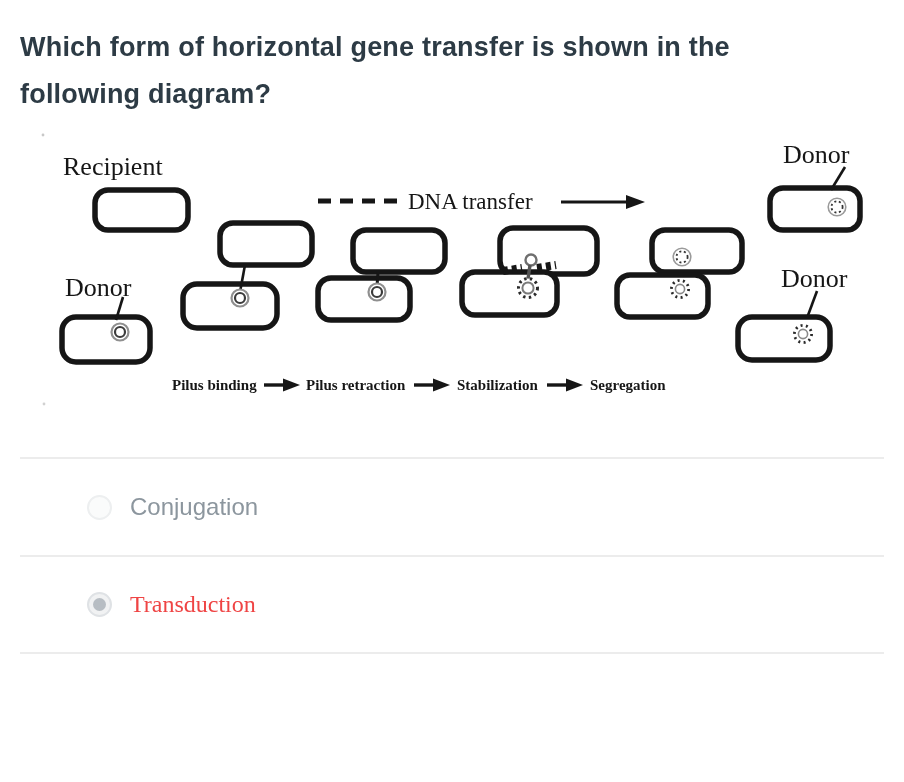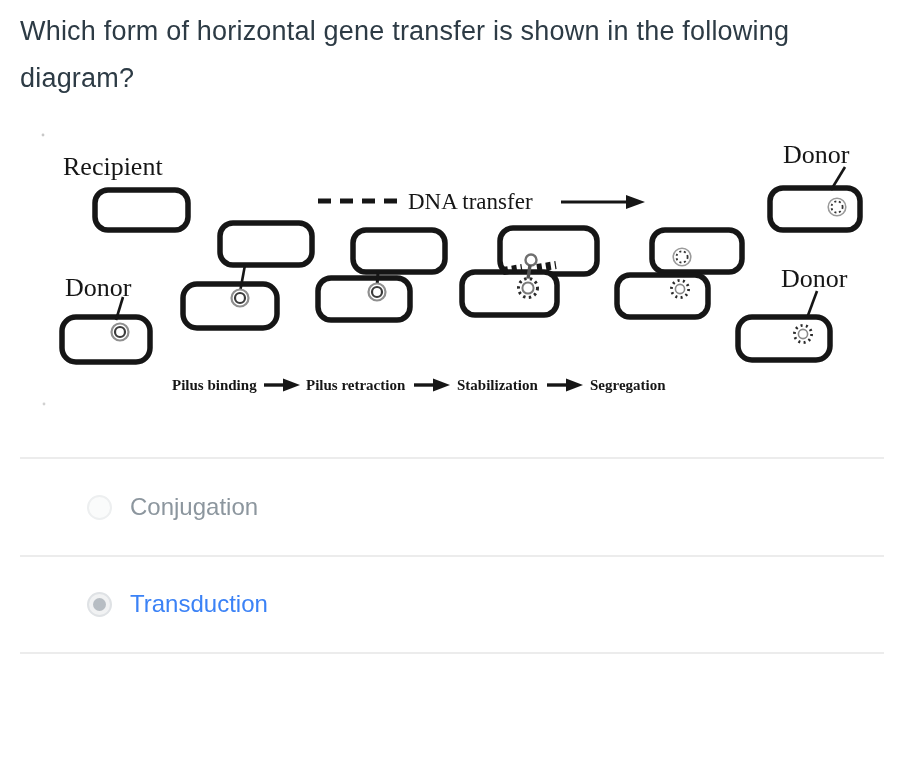--- a/index.html
+++ b/index.html
@@ -1,29 +1,29 @@
 <!DOCTYPE html>
 <html><head>
 <meta charset="utf-8">
 <style>
   html,body{margin:0;padding:0;background:#ffffff;}
   .canvas{position:relative;width:904px;height:782px;background:#ffffff;overflow:hidden;
           font-family:"Liberation Sans",sans-serif;}
-  .question-title{position:absolute;left:20px;top:8px;width:800px;
-          font-size:27px;line-height:47px;font-weight:400;color:#2D3B45;letter-spacing:0.2px;}
+  .question-title{position:absolute;left:20px;top:24px;width:800px;
+          font-size:27px;line-height:47px;font-weight:700;color:#2D3B45;letter-spacing:0.2px;}
   .diagram-wrap{position:absolute;left:0;top:125px;width:864px;height:290px;}
   .divider{position:absolute;left:20px;width:864px;height:2px;background:#ECECEC;}
   .option-row{position:absolute;left:8px;width:904px;height:44px;display:flex;align-items:center;cursor:pointer;}
   .radio{box-sizing:border-box;position:absolute;left:79px;width:25px;height:25px;border-radius:50%;
          background:#FAFBFB;border:2px solid #EDEFF0;display:flex;align-items:center;justify-content:center;}
   .option-row.selected .radio{background:#F1F2F3;border-color:#DFE2E5;}
   .radio .dot{width:13px;height:13px;border-radius:50%;background:transparent;}
   .option-row.selected .radio .dot{background:#B7BDC3;}
   .option-label{position:absolute;left:122px;font-size:24px;color:#8C969E;font-weight:400;}
-  .option-row.selected .option-label{color:#3b82f6;}
+  .option-row.selected .option-label{color:#ef4444;font-family:Liberation Serif, serif;}
   svg text{user-select:none;}
   .serif-label{font-family:"Liberation Serif",serif;}
 </style>
 </head>
 <body>
 
 <div class="canvas">
 
   <div class="question-title">Which form of horizontal gene transfer is shown in the following diagram?</div>
 

